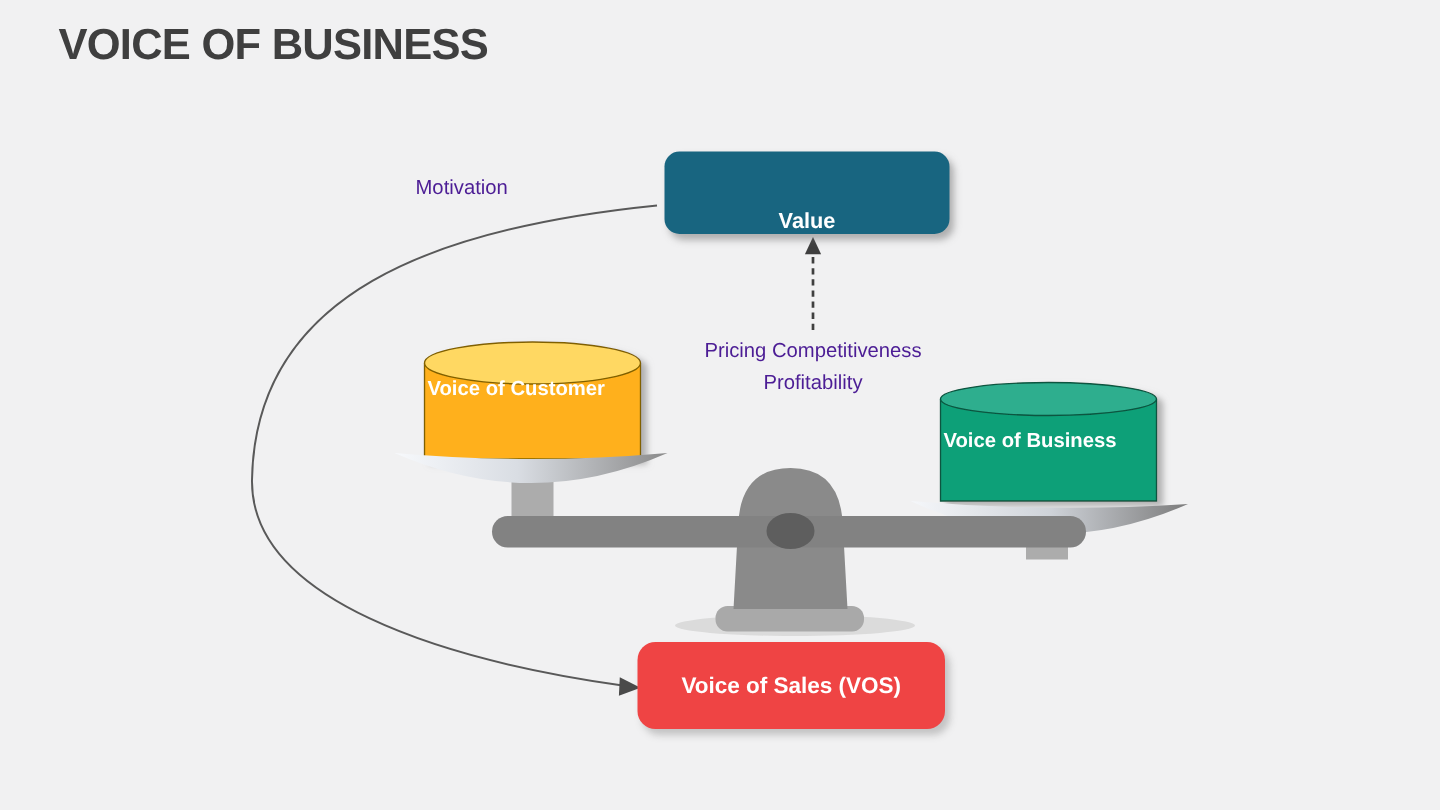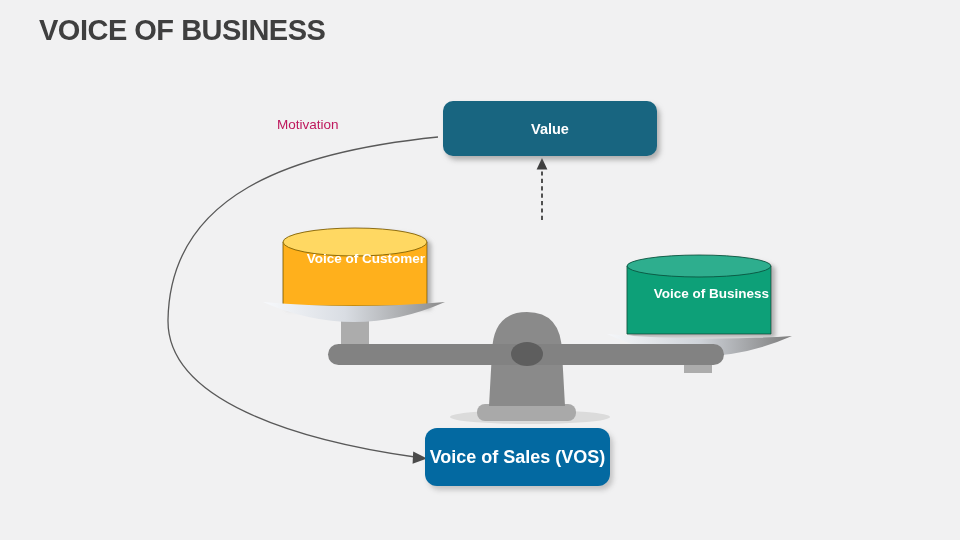--- a/index.html
+++ b/index.html
@@ -13,41 +13,42 @@
     background:#F1F1F2;
     overflow:hidden;
   }
   .slide-title{
     position:absolute;left:39px;top:14px;
     font-size:29px;font-weight:700;letter-spacing:-0.5px;
     color:#3F3F3F;margin:0;
   }
   .svg-layer{position:absolute;left:0;top:0;width:960px;height:540px;}
   .free-label{
-    position:absolute;color:#be185d;font-size:13.5px;line-height:21px;
+    position:absolute;color:#4c1d95;font-size:13.5px;line-height:21px;
   }
   .motivation{left:277px;top:114px;}
   .pricing-block{left:452px;top:223px;width:180px;text-align:center;}
   .node-box{
     position:absolute;display:flex;align-items:center;justify-content:center;
     color:#ffffff;font-weight:700;text-align:center;
   }
   .value-box{
-    left:443px;top:101px;width:214px;height:55px;border-radius:10px;
+    left:443px;top:101px;width:190px;height:55px;border-radius:10px;
     background:#186580;font-size:14.5px;
     box-shadow:3px 4px 5px rgba(110,110,110,0.5);
+    align-items:flex-end;
   }
   .vos-box{
-    left:425px;top:428px;width:185px;height:58px;border-radius:12px;
-    background:#0369a1;font-size:18px;
+    left:425px;top:428px;width:205px;height:58px;border-radius:12px;
+    background:#ef4444;font-size:15px;
     box-shadow:3px 4px 5px rgba(140,140,140,0.45);
   }
   .cyl-label{
     position:absolute;width:140px;color:#ffffff;font-weight:700;
-    font-size:13.5px;line-height:21.5px;text-align:right;
+    font-size:13.5px;line-height:21.5px;text-align:left;
   }
   .voc-label{left:285px;top:248px;}
   .vob-label{left:629px;top:283px;}
   .cyl-label span, .pricing-block span{display:block;}
 </style>
 </head>
 <body>
 
 <div class="slide">
 
@@ -100,20 +101,22 @@
     <path d="M263,302 Q354,310 445,302 Q354,342 263,302 Z" fill="url(#plateGrad)"></path>
     <path d="M607,334 Q699,342 792,336 Q699,377 607,334 Z" fill="url(#plateGrad2)"></path>
 
     <rect x="328" y="344" width="396" height="21" rx="10.5" fill="#828282"></rect>
     <ellipse cx="527" cy="354" rx="16" ry="12" fill="#5E5E5E"></ellipse>
   </svg>
 
   <div class="free-label motivation">Motivation</div>
 
   <div class="free-label pricing-block">
+    <span>Pricing Competitiveness</span>
+    <span>Profitability</span>
   </div>
 
   <div class="node-box value-box">
     <span>Value</span>
   </div>
 
   <div class="node-box vos-box">
     <span>Voice of Sales (VOS)</span>
   </div>
 

